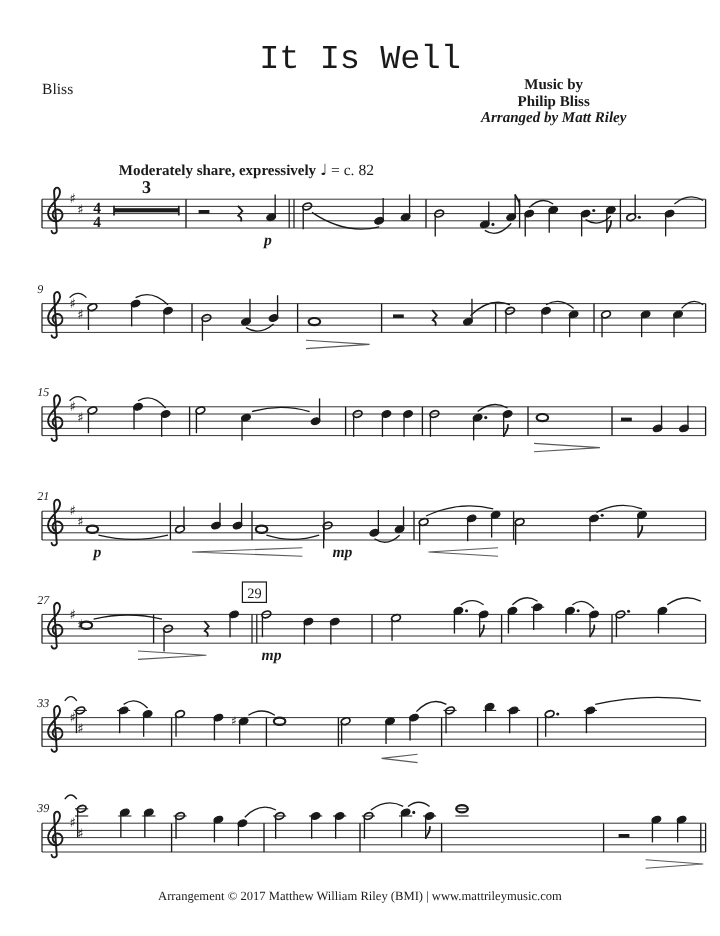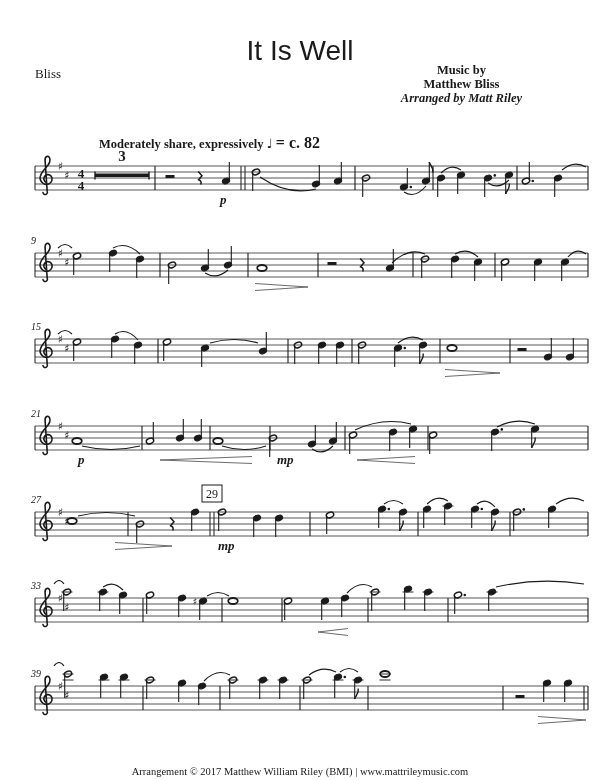--- a/index.html
+++ b/index.html
@@ -1,29 +1,29 @@
 <!DOCTYPE html>
 <html><head>
 <meta charset="utf-8">
 <style>
   html,body{margin:0;padding:0;background:#ffffff;}
   .page{position:relative;width:600px;height:780px;background:#ffffff;overflow:hidden;color:#1a1a1a;}
   .title{position:absolute;top:35px;left:0;width:100%;text-align:center;
-         font-family:Liberation Sans, sans-serif;font-size:28px;font-weight:normal;}
+         font-family:Liberation Mono, monospace;font-size:28px;font-weight:normal;}
   .part{position:absolute;top:66px;left:35px;font-family:"Liberation Serif",serif;font-size:13px;}
   .credits{position:absolute;top:63px;right:78px;text-align:center;
            font-family:"Liberation Serif",serif;font-size:12.5px;font-weight:bold;line-height:14px;}
   .credits .arr{font-weight:bold;font-style:italic;}
   .tempo{position:absolute;top:134px;left:99px;font-family:"Liberation Serif",serif;
          font-size:12.5px;font-weight:bold;white-space:nowrap;}
   .tempo .nq{font-family:"DejaVu Sans",sans-serif;font-weight:normal;font-size:13px;}
-  .tempo .eq{font-weight:bold;font-size:16px;}
+  .tempo .eq{font-weight:normal;font-size:13px;}
   .score{position:absolute;top:0;left:0;}
   .footer{position:absolute;top:741px;left:0;width:100%;text-align:center;
-          font-family:"Liberation Serif",serif;font-size:10.5px;line-height:13px;margin-top:24px;}
+          font-family:"Liberation Serif",serif;font-size:10.5px;line-height:13px;}
 </style>
 </head>
 <body>
 
 <div class="page">
   <svg class="score" id="score" width="600" height="780" xmlns="http://www.w3.org/2000/svg">
       <g>
         <line x1="35" y1="166" x2="588" y2="166" stroke="#2b2b2b" stroke-width="0.8"></line>
         <line x1="35" y1="172" x2="588" y2="172" stroke="#2b2b2b" stroke-width="0.8"></line>
         <line x1="35" y1="178" x2="588" y2="178" stroke="#2b2b2b" stroke-width="0.8"></line>
@@ -646,21 +646,21 @@
         <path d="M 340,672 Q 349,665 358,672" fill="none" stroke="#1a1a1a" stroke-width="1.1"></path>
         <path d="M 538,716.5 L 586,720 L 538,723.5" fill="none" stroke="#5a5a5a" stroke-width="0.9"></path>
       </g>
     </svg>
 
   <div class="title">It Is Well</div>
   <div class="part">Bliss</div>
 
   <div class="credits">
     <div>Music by</div>
-    <div>Matthew Bliss</div>
+    <div>Philip Bliss</div>
     <div class="arr">Arranged by Matt Riley</div>
   </div>
 
   <div class="tempo">
     <span>Moderately share, expressively</span>
     <span class="nq">♩</span>
     <span class="eq">= c. 82</span>
   </div>
 
   <div class="footer">

